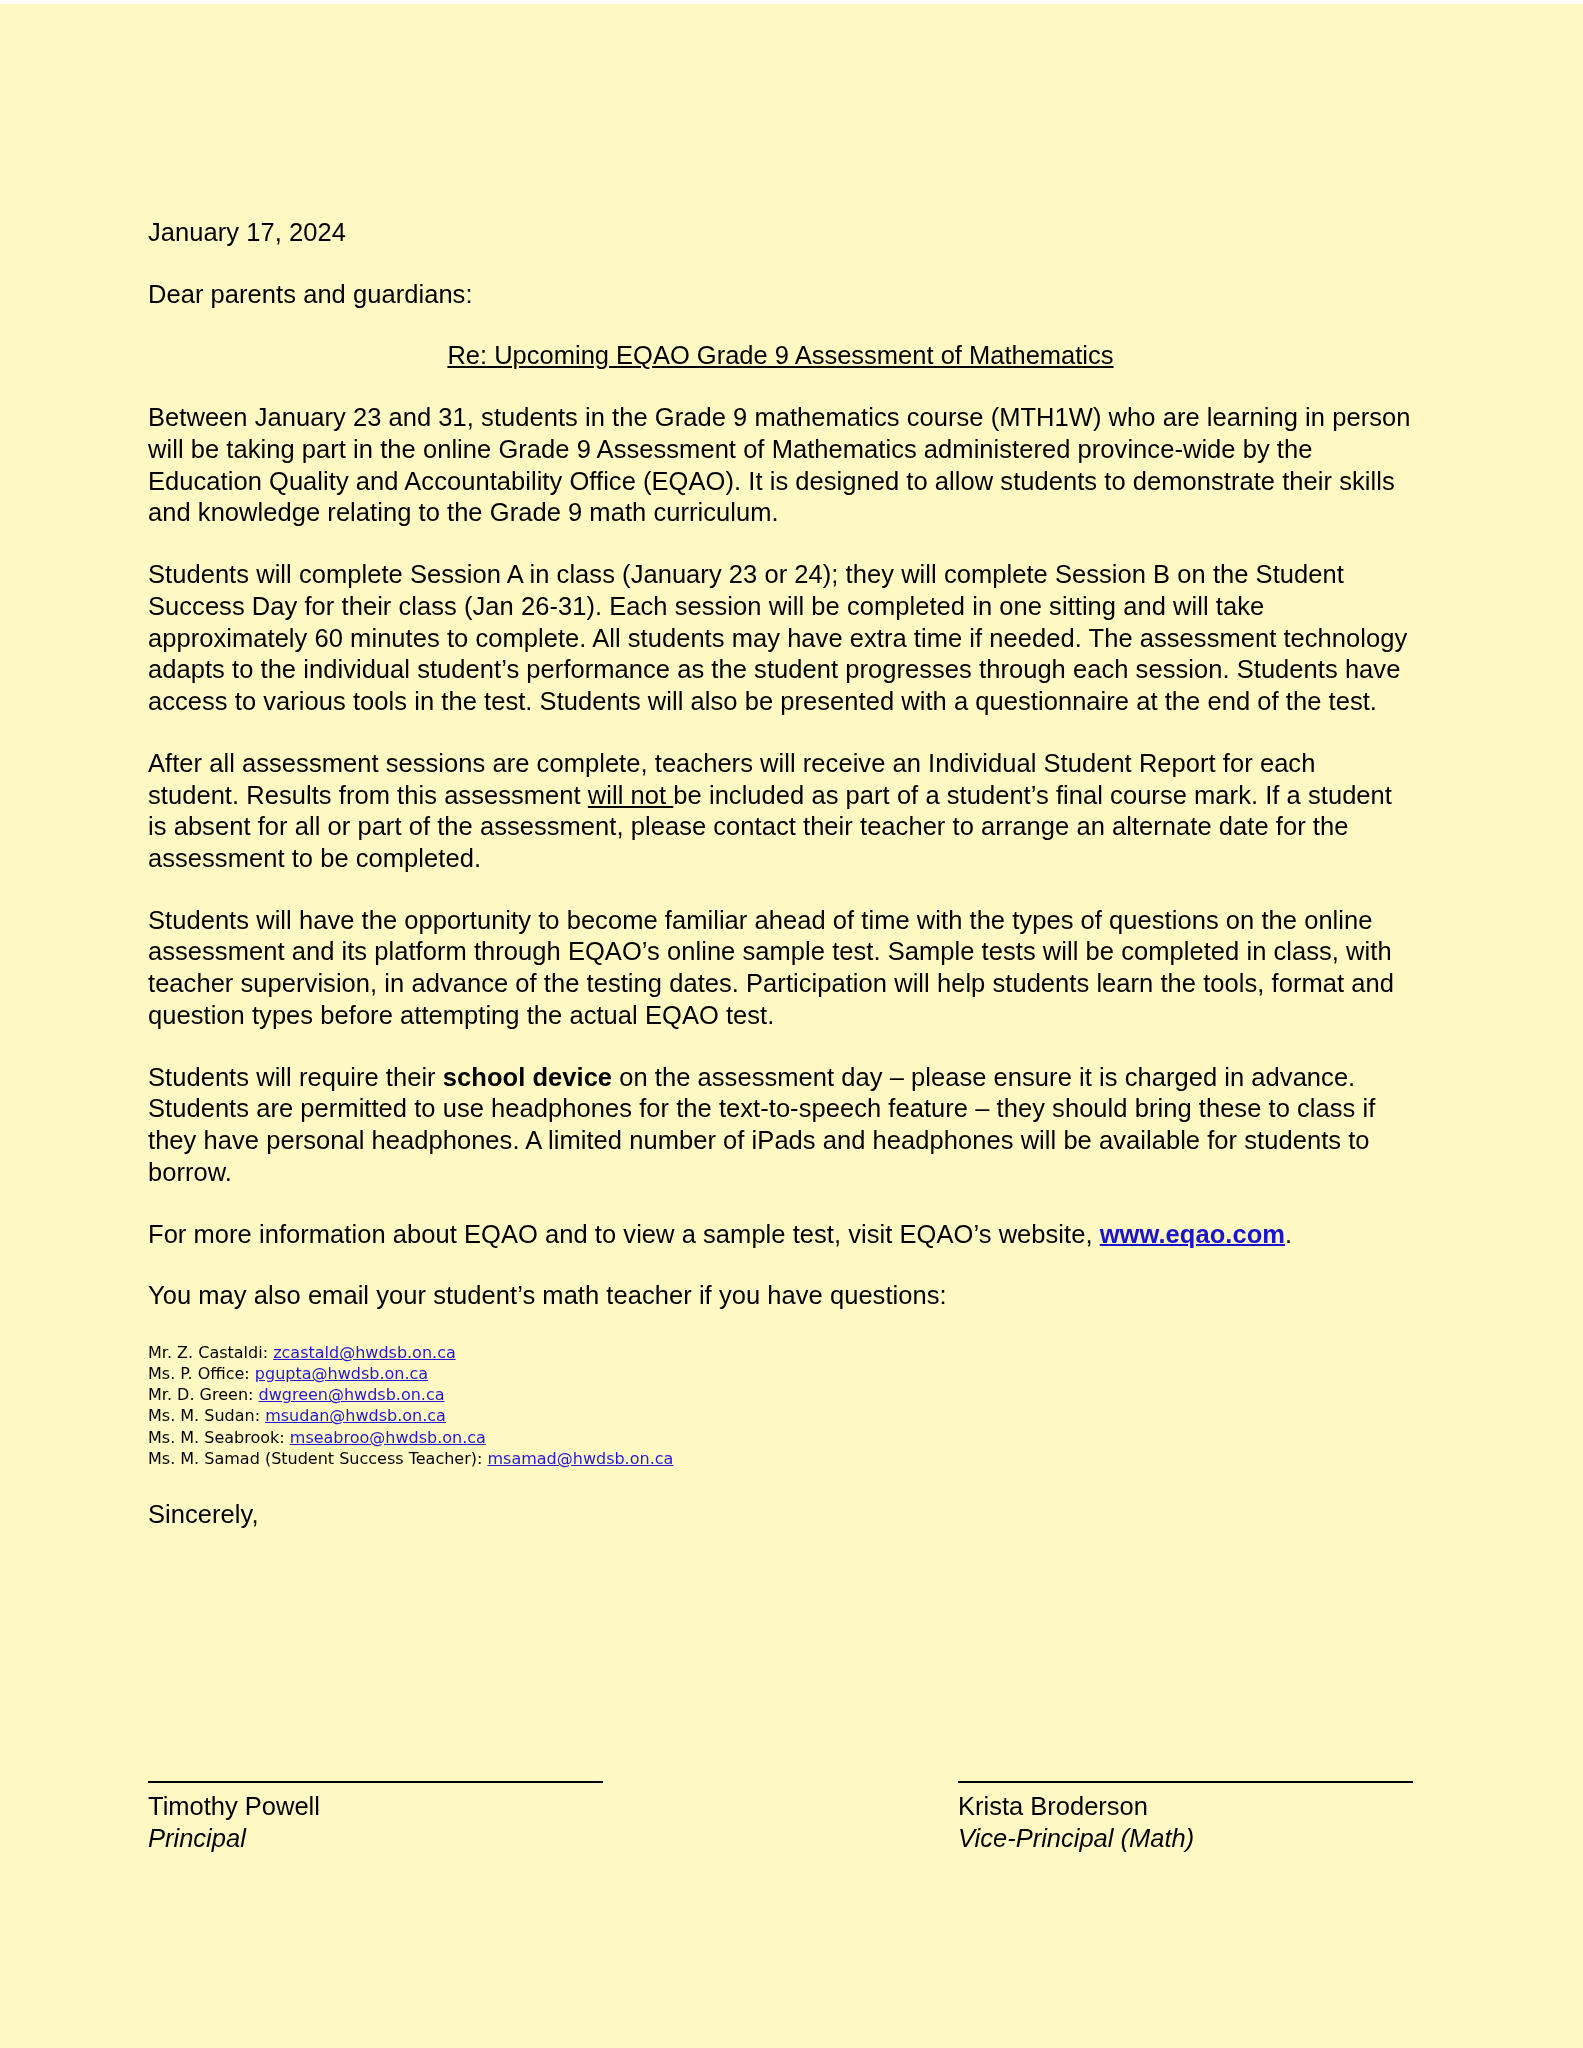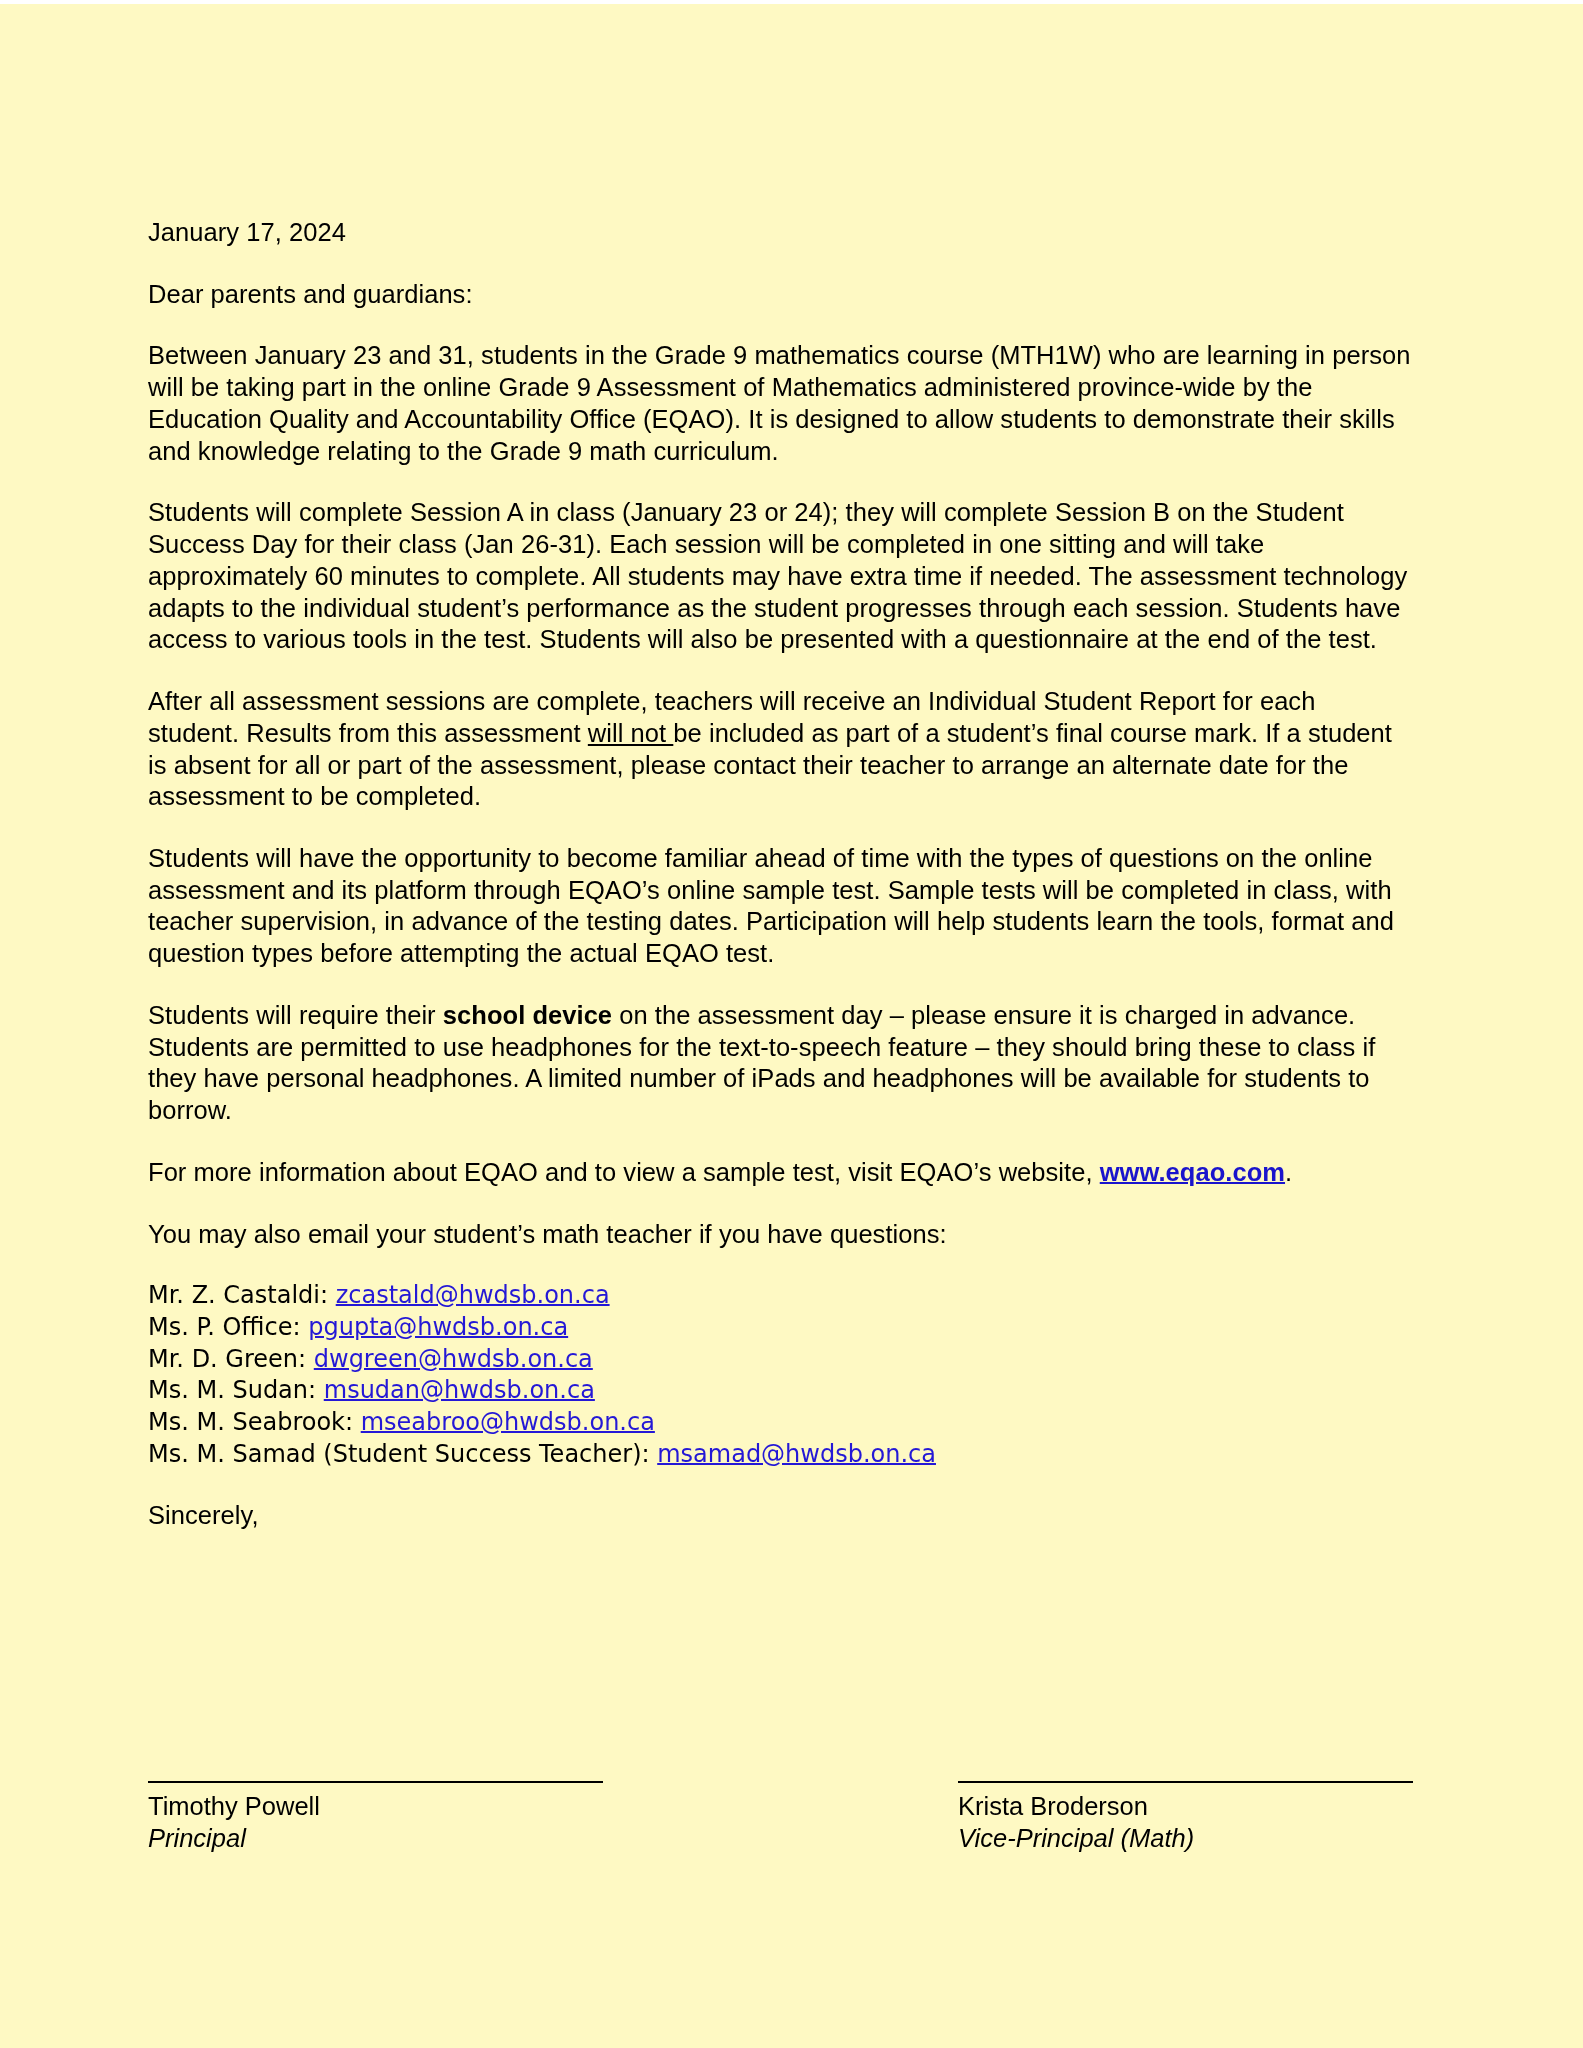--- a/index.html
+++ b/index.html
@@ -55,21 +55,21 @@
   }
   a.link, .link {
     color: #1a14cc;
     text-decoration: underline;
     text-underline-offset: 1px;
     font-weight: bold;
   }
   .contact-list {
     margin: 0 0 30px 0;
     font-family: "DejaVu Sans", sans-serif;
-    font-size: 24px;
+    font-size: 16px;
     line-height: 1.32;
   }
   .contact-row {
     white-space: nowrap;
   }
   .contact-row .name { color: #000000; }
   .contact-row .email {
     color: #2418d6;
     text-decoration: underline;
     text-underline-offset: 1px;
@@ -111,20 +111,21 @@
 <body>
 
 <div class="page">
 
   <div class="letter">
 
     <p class="line-date">January 17, 2024</p>
 
     <p class="salutation">Dear parents and guardians:</p>
 
+    <p class="subject"><span class="u">Re: Upcoming EQAO Grade 9 Assessment of Mathematics</span></p>
 
     <p class="para">Between January 23 and 31, students in the Grade 9 mathematics course (MTH1W) who are learning in person will be taking part in the online Grade 9 Assessment of Mathematics administered province-wide by the Education Quality and Accountability Office (EQAO).  It is designed to allow students to demonstrate their skills and knowledge relating to the Grade 9 math curriculum.</p>
 
     <p class="para">Students will complete Session A in class (January 23 or 24); they will complete Session B on the Student Success Day for their class (Jan 26-31). Each session will be completed in one sitting and will take approximately 60 minutes to complete.  All students may have extra time if needed. The assessment technology adapts to the individual student’s performance as the student progresses through each session.  Students have access to various tools in the test. Students will also be presented with a questionnaire at the end of the test.</p>
 
     <p class="para"><span>After all assessment sessions are complete, teachers will receive an Individual Student Report for each student. Results from this assessment </span><span class="uline">will not </span><span>be included as part of a student’s final course mark.  If a student is absent for all or part of the assessment, please contact their teacher to arrange an alternate date for the assessment to be completed.</span></p>
 
     <p class="para">Students will have the opportunity to become familiar ahead of time with the types of questions on the online assessment and its platform through EQAO’s online sample test.  Sample tests will be completed in class, with teacher supervision, in advance of the testing dates. Participation will help students learn the tools, format and question types before attempting the actual EQAO test.</p>
 
     <p class="para"><span>Students will require their </span><span class="bold">school device</span><span> on the assessment day – please ensure it is charged in advance. Students are permitted to use headphones for the text-to-speech feature – they should bring these to class if they have personal headphones.  A limited number of iPads and headphones will be available for students to borrow.</span></p>

